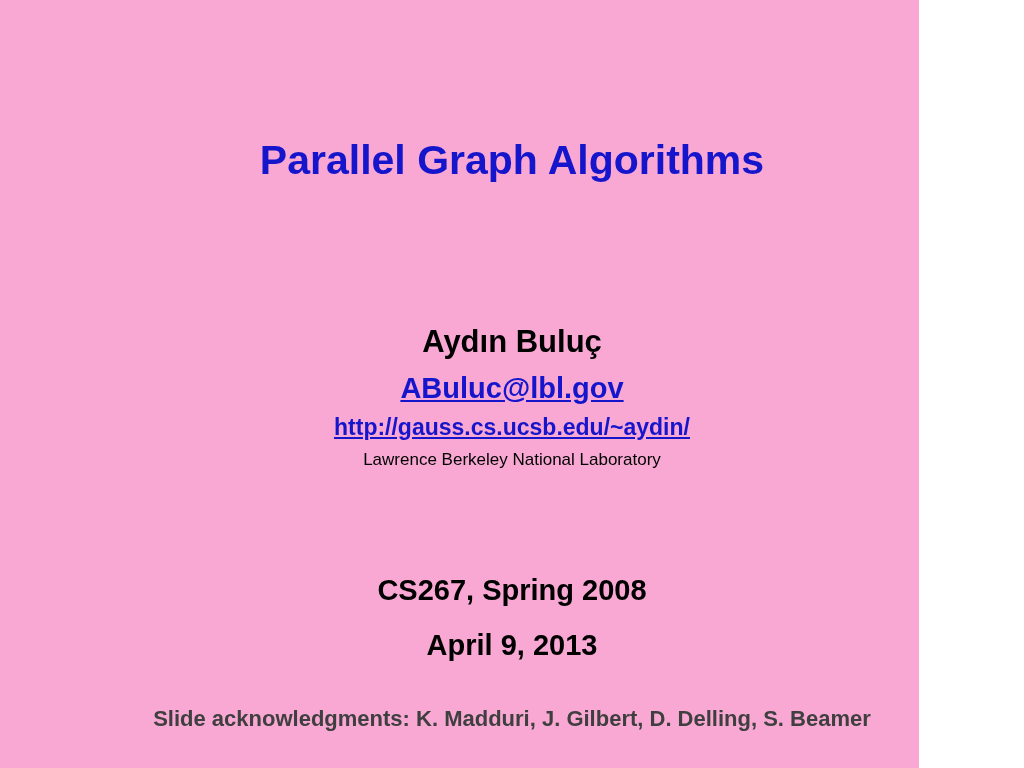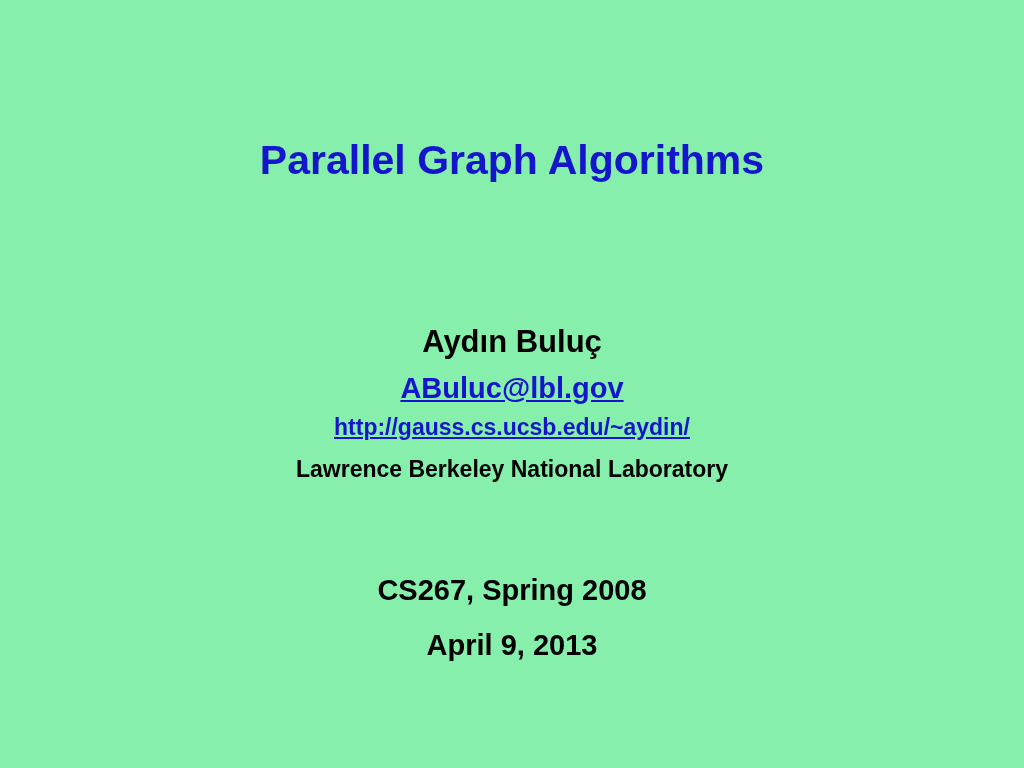--- a/index.html
+++ b/index.html
@@ -8,23 +8,23 @@
   }
   body {
     width: 1024px;
     height: 768px;
     background: #ffffff;
     font-family: "Liberation Sans", sans-serif;
     overflow: hidden;
   }
   .slide {
     position: relative;
-    width: 1024px;
+    width: 919px;
     height: 768px;
-    background: #86efac;
+    background: #f9a8d4;
   }
   .title {
     position: absolute;
     top: 137px;
     left: 0;
     width: 1024px;
     text-align: center;
     color: #1515CC;
     font-size: 41px;
     font-weight: bold;
@@ -57,24 +57,24 @@
     margin-top: 4px;
     line-height: 30px;
   }
   .url-link {
     color: #1515CC;
     font-size: 23px;
     font-weight: bold;
     text-decoration: underline;
   }
   .affiliation {
-    margin-top: 9px;
+    margin-top: 0;
     color: #000000;
-    font-size: 23px;
-    font-weight: bold;
+    font-size: 17px;
+    font-weight: normal;
     line-height: 30px;
   }
   .course-block {
     position: absolute;
     top: 570px;
     left: 0;
     width: 1024px;
     text-align: center;
   }
   .course-line {
@@ -117,14 +117,15 @@
       <a class="url-link" href="#">http://gauss.cs.ucsb.edu/~aydin/</a>
     </div>
     <div class="affiliation">Lawrence Berkeley National Laboratory</div>
   </div>
 
   <div class="course-block">
     <div class="course-line">CS267, Spring 2008</div>
     <div class="date-line">April 9, 2013</div>
   </div>
 
+  <div class="ack">Slide acknowledgments: K. Madduri, J. Gilbert, D. Delling, S. Beamer</div>
 
 </div>
 
 </body></html>

